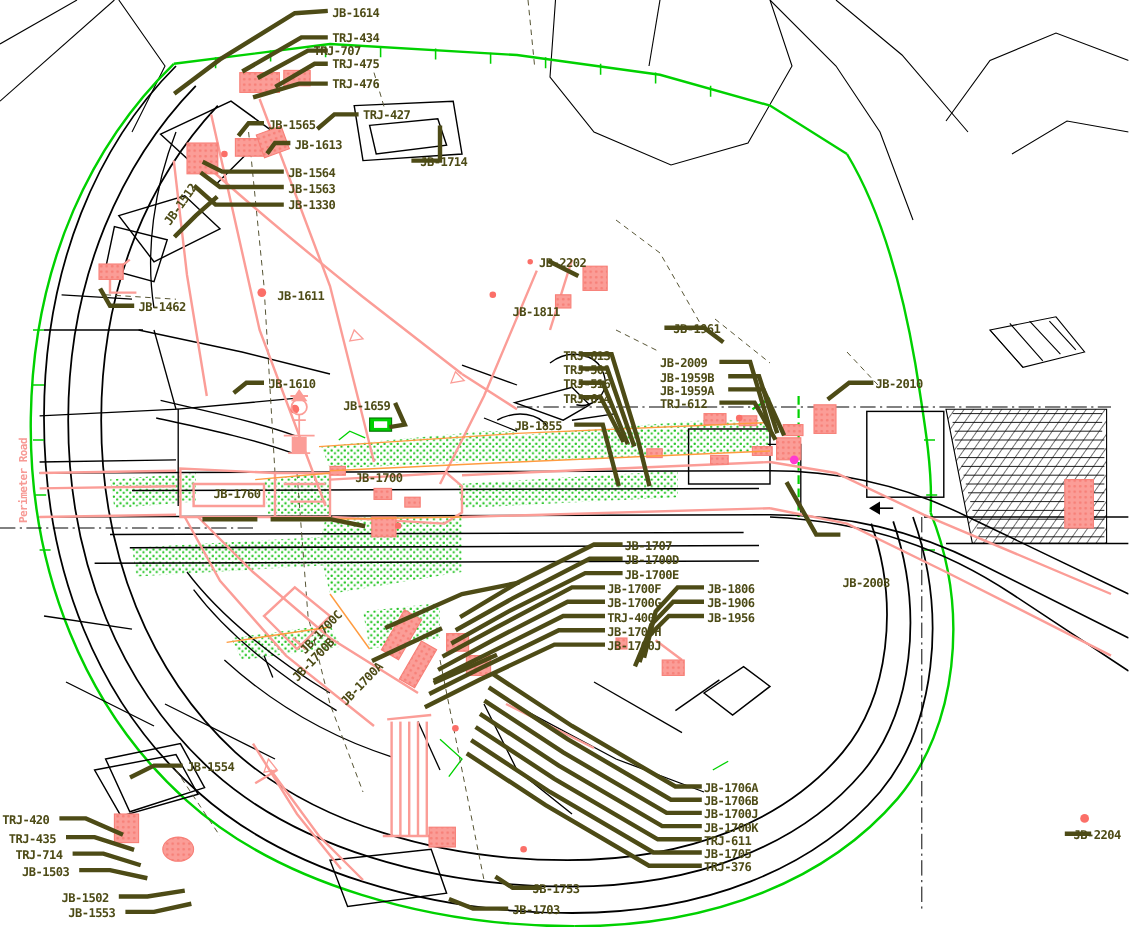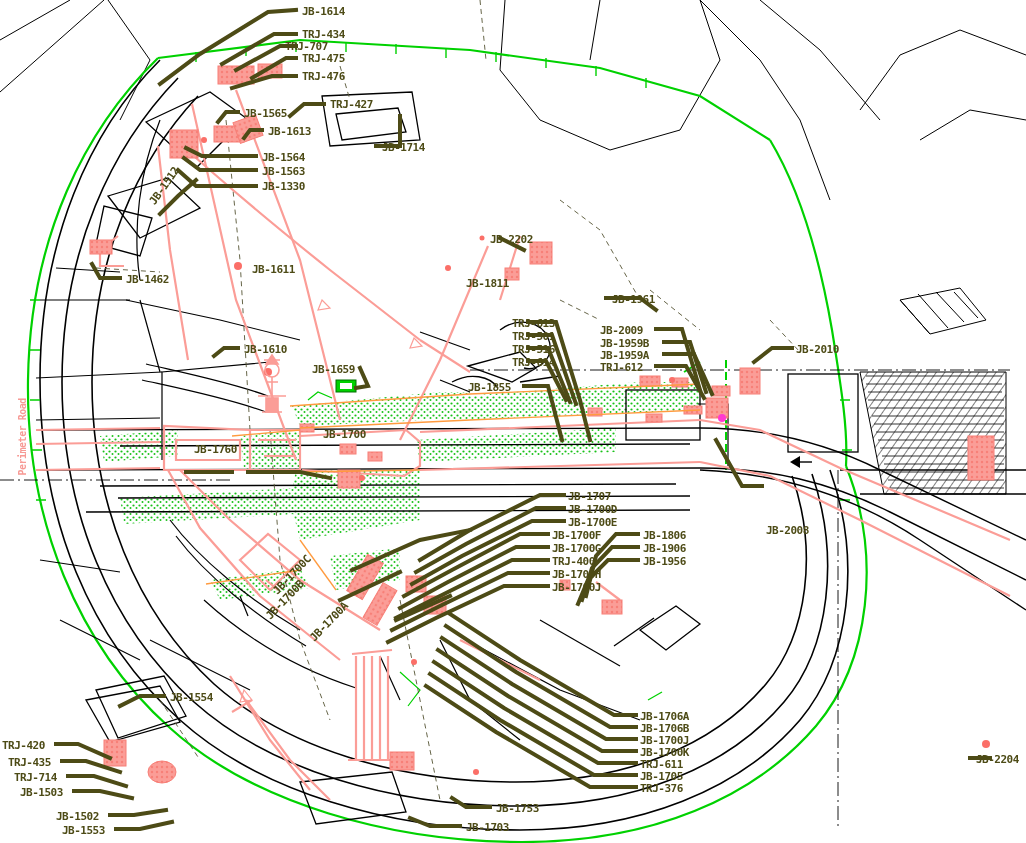--- a/index.html
+++ b/index.html
@@ -440,18 +440,18 @@
       <div class="lbl" style="left: 640px; top: 771px;">JB-1705</div>
       <div class="lbl" style="left: 640px; top: 783px;">TRJ-376</div>
       <div class="lbl" style="left: 976px; top: 754px;">JB-2204</div>
       <div class="lbl" style="left: 170px; top: 692px;">JB-1554</div>
       <div class="lbl" style="left: 2px; top: 740px;">TRJ-420</div>
       <div class="lbl" style="left: 8px; top: 757px;">TRJ-435</div>
       <div class="lbl" style="left: 14px; top: 772px;">TRJ-714</div>
       <div class="lbl" style="left: 20px; top: 787px;">JB-1503</div>
       <div class="lbl" style="left: 56px; top: 811px;">JB-1502</div>
       <div class="lbl" style="left: 62px; top: 825px;">JB-1553</div>
-      <div class="lbl" style="left: 496px; top: 803px;">JB-1753</div>
+      <div class="lbl" style="left: 484px; top: 803px;">JB-1753</div>
       <div class="lbl" style="left: 466px; top: 822px;">JB-1703</div>
       <div class="lbl pink" style="left: 22px; top: 470px; transform: rotate(-90deg); transform-origin: 0px 50%; font-size: 10px;">Perimeter Road</div>
     </div>
 
 </div>
 
 </body></html>

